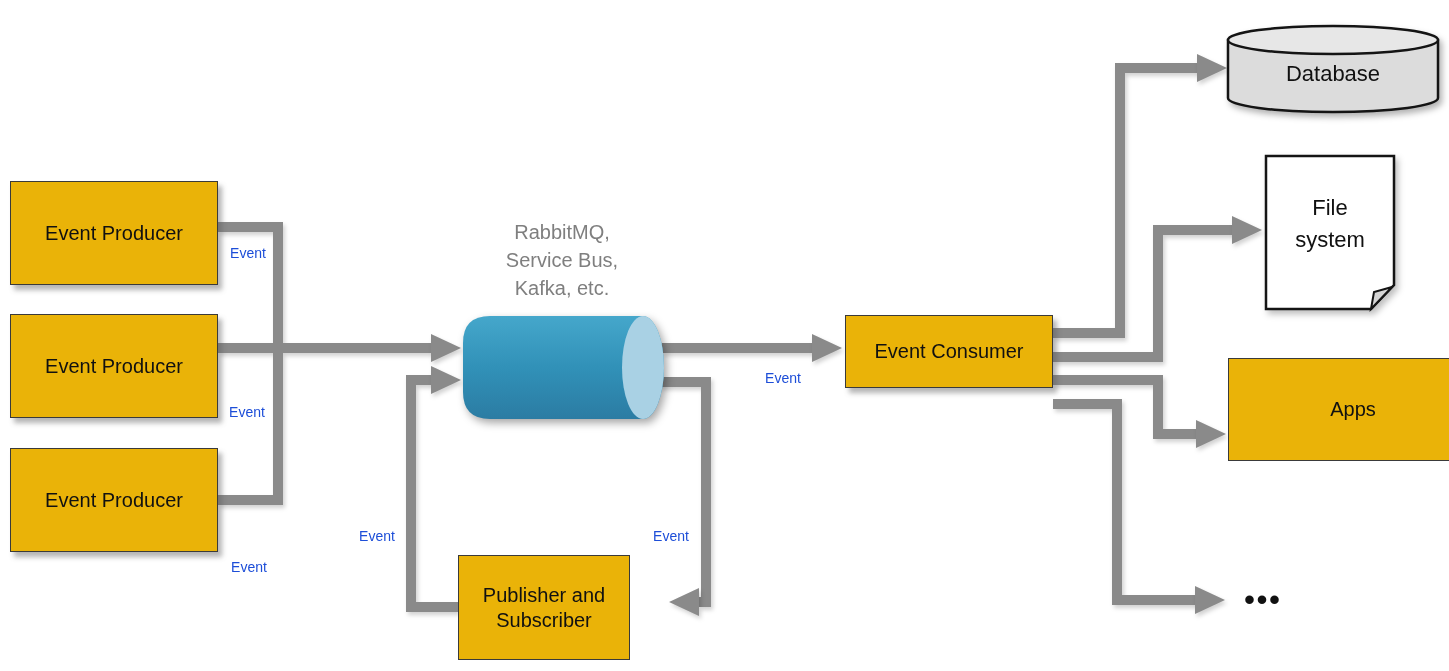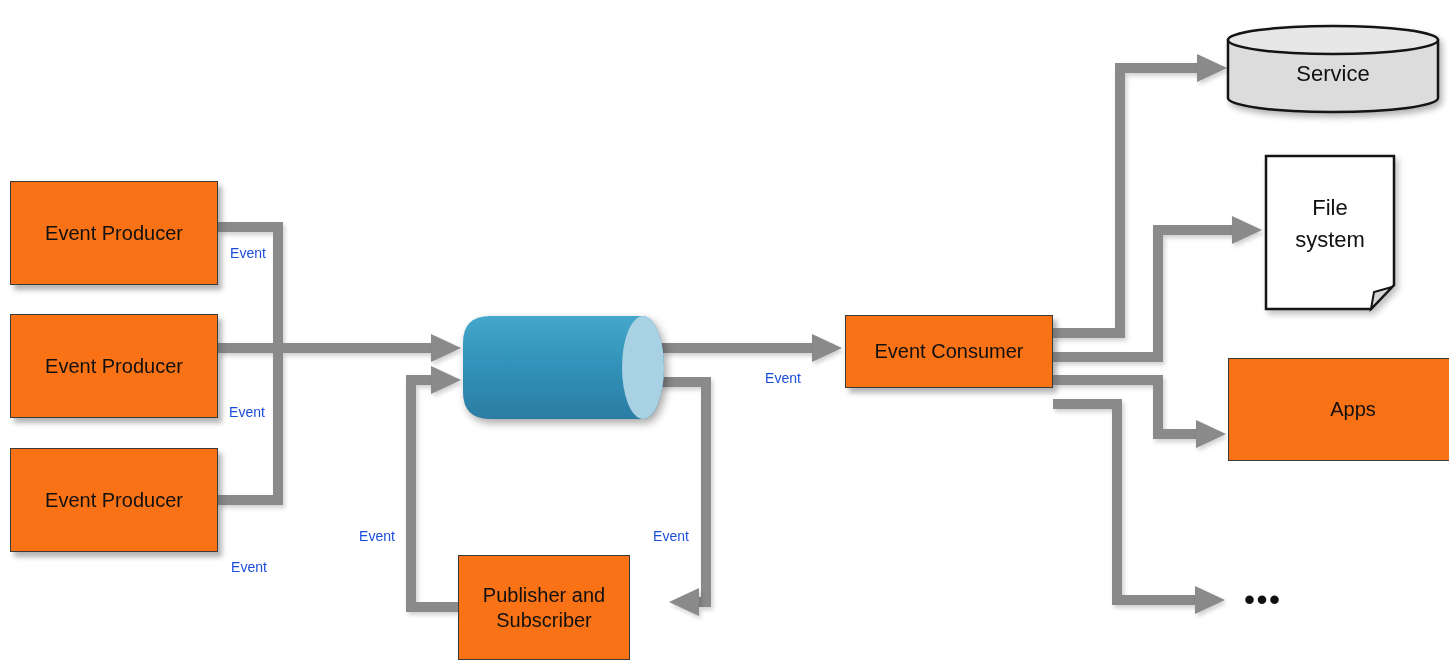--- a/index.html
+++ b/index.html
@@ -7,21 +7,21 @@
     position:relative;
     width:1449px; height:671px;
     background:#ffffff;
     font-family:"Liberation Sans","DejaVu Sans",sans-serif;
     overflow:hidden;
   }
   .layer { position:absolute; left:0; top:0; }
   .node {
     position:absolute;
     box-sizing:border-box;
-    background:#f97316;
+    background:#eab308;
     border:1.5px solid #3a3a3a;
     display:flex; align-items:center; justify-content:center;
     text-align:center;
     font-size:20px; color:#111111;
     line-height:1.25;
     z-index:2;
   }
   .shadowed { box-shadow:4px 5px 5px rgba(90,90,90,0.45); }
   .edge-label {
     position:absolute;
@@ -137,30 +137,35 @@
     <span>Event Producer</span>
   </div>
   <div class="node producer-2 shadowed">
     <span>Event Producer</span>
   </div>
   <div class="node producer-3 shadowed">
     <span>Event Producer</span>
   </div>
 
 
+  <div class="annotation">
+    <span>RabbitMQ,</span>
+    <span>Service Bus,</span>
+    <span>Kafka, etc.</span>
+  </div>
 
   <div class="node consumer shadowed">
     <span>Event Consumer</span>
   </div>
 
   <div class="node publisher">
     <span>Publisher and Subscriber</span>
   </div>
 
-  <div class="database-label">Service</div>
+  <div class="database-label">Database</div>
 
   <div class="filesystem-label">File system</div>
 
   <div class="node apps">
     <span>Apps</span>
   </div>
 
   <div class="more-dots">•••</div>
 
   <span class="edge-label" style="left:248px; top:205px;">Event</span>

